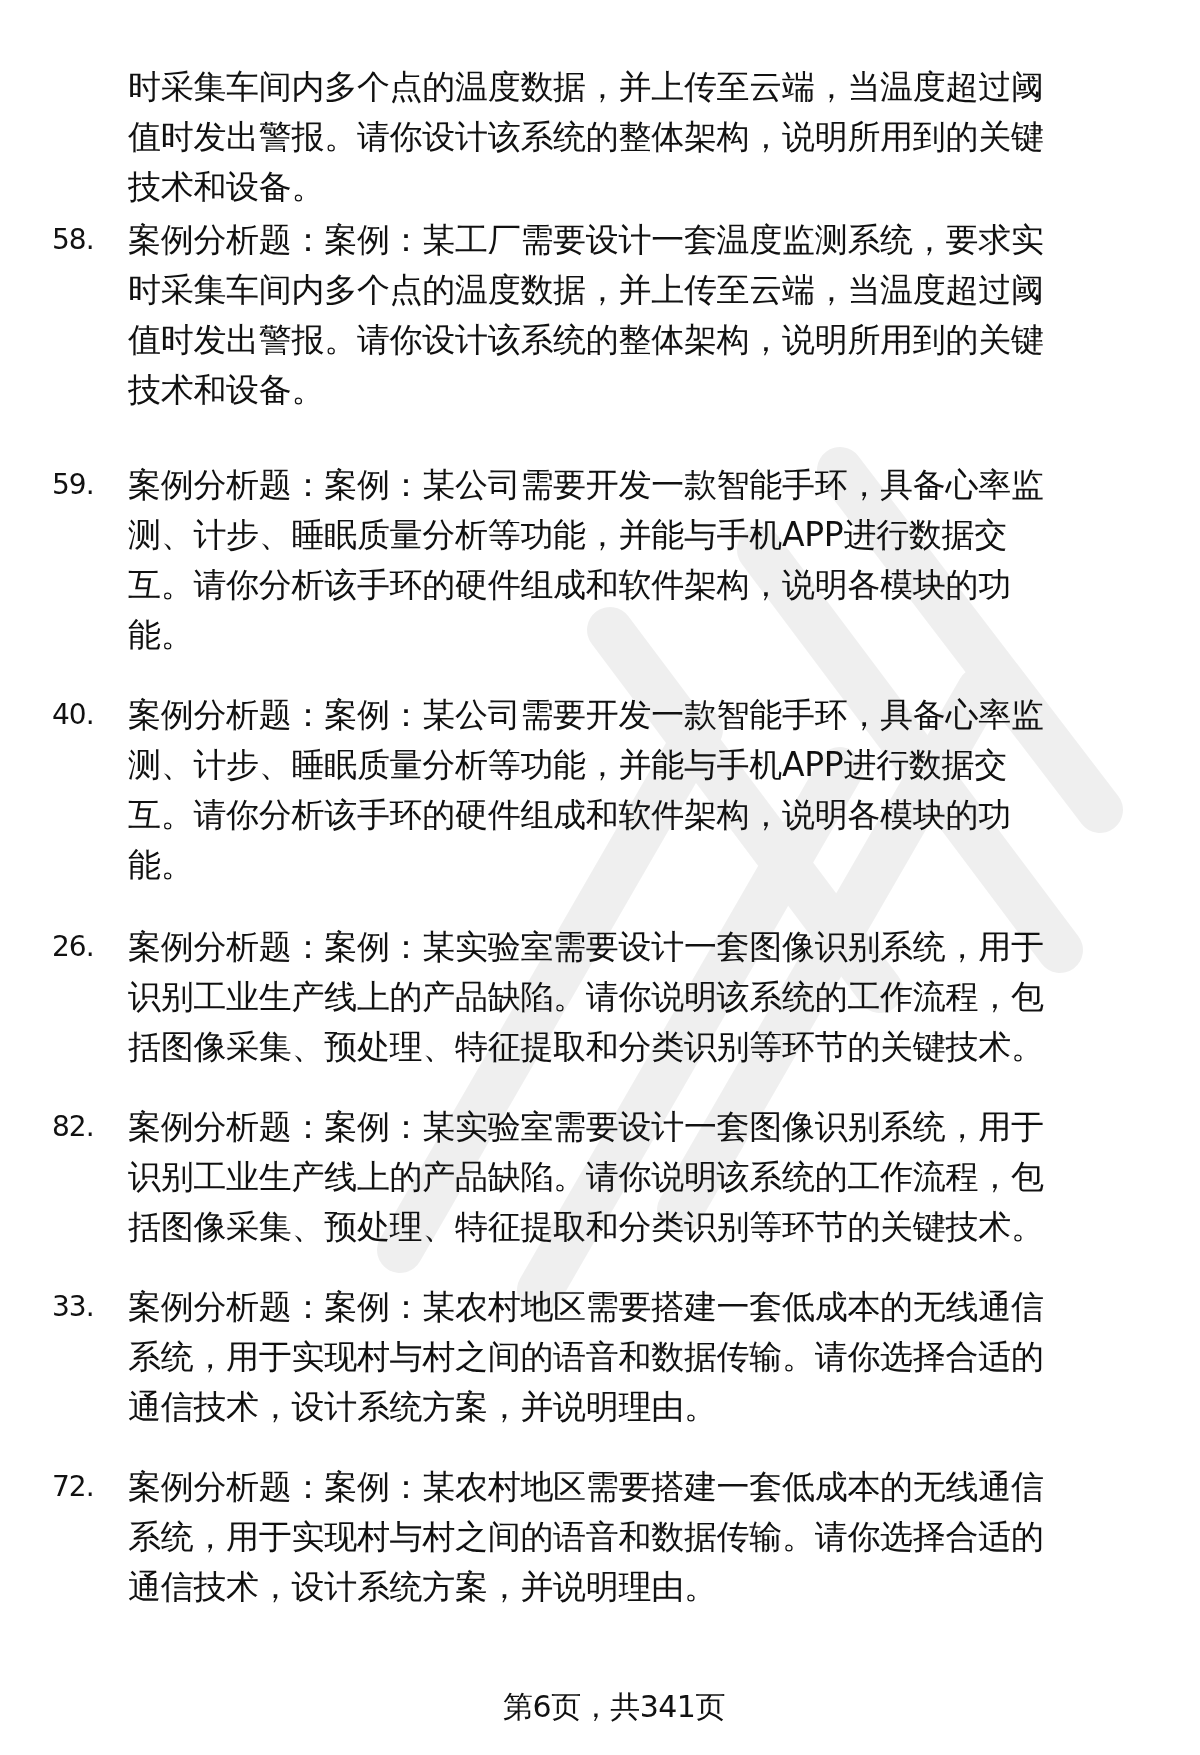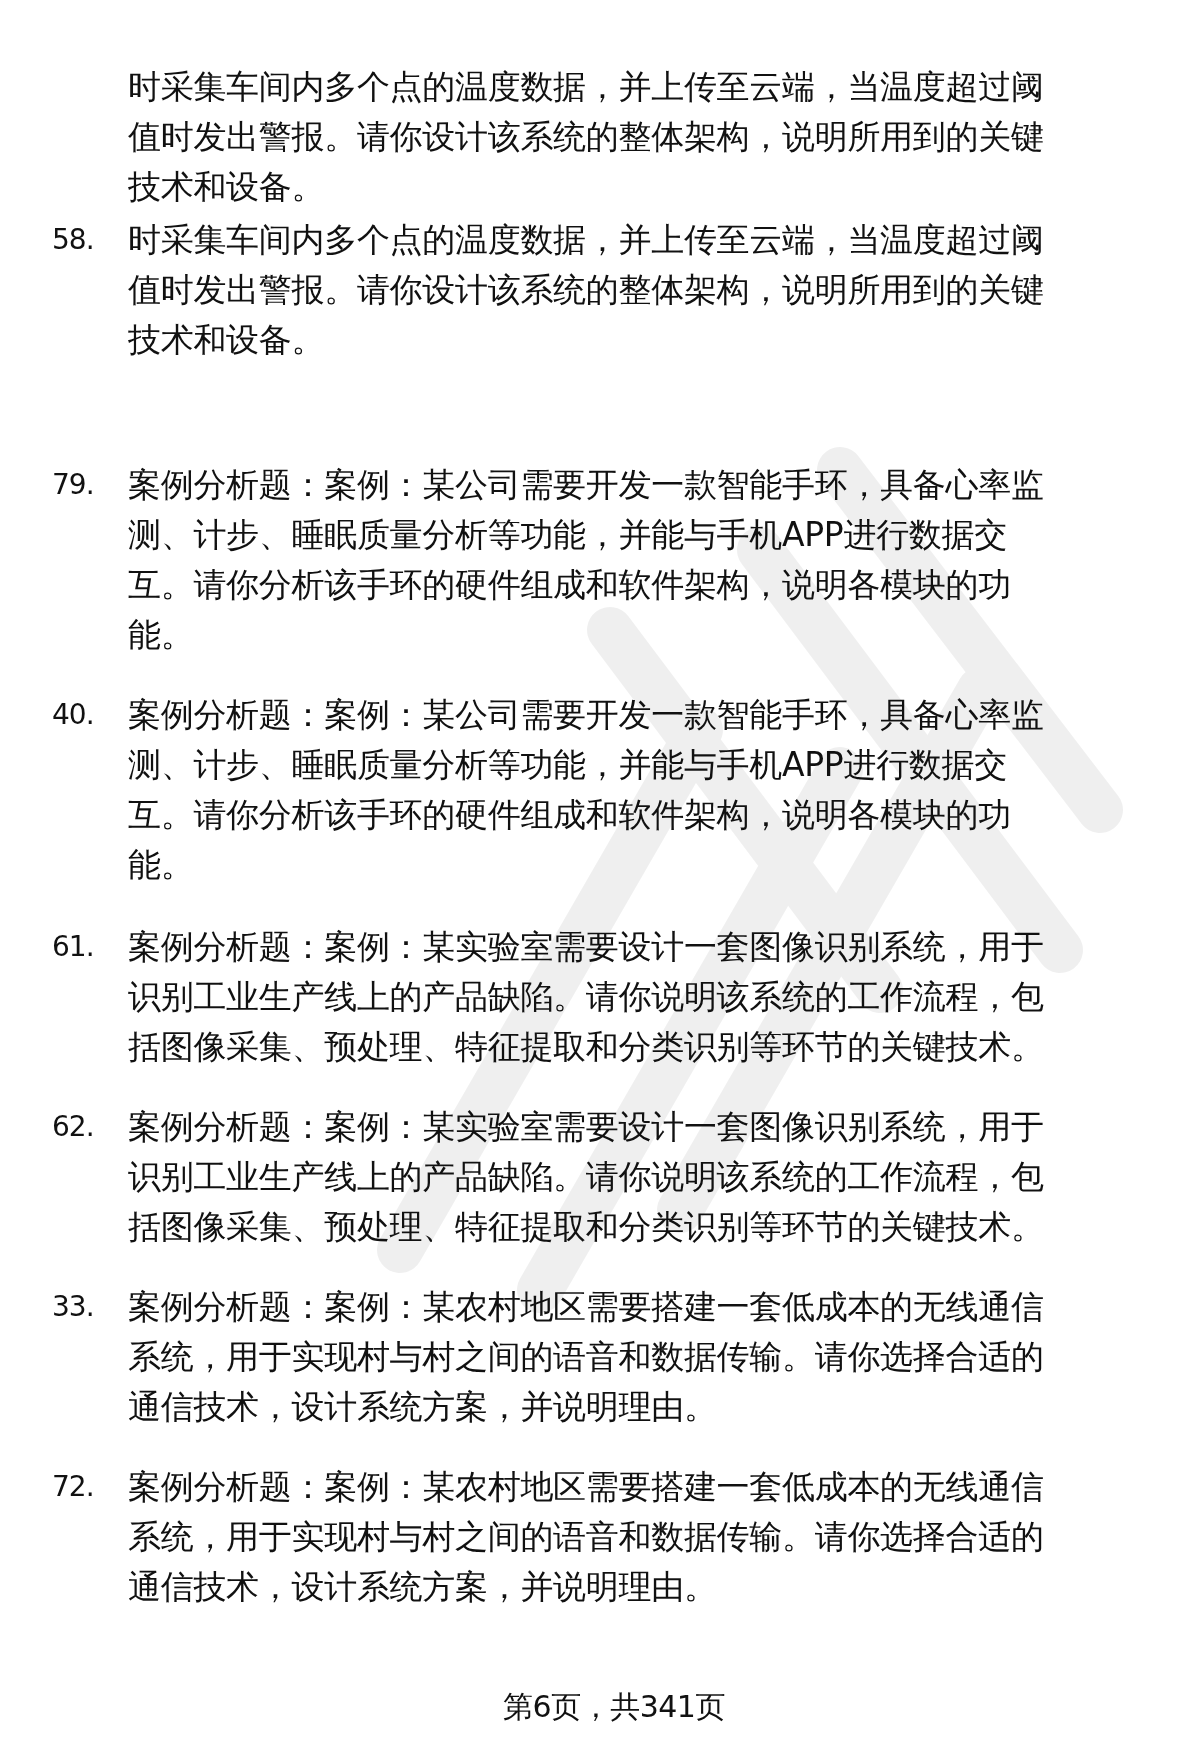--- a/index.html
+++ b/index.html
@@ -91,57 +91,58 @@
     <div class="item-text">
       <span class="line">时采集车间内多个点的温度数据，并上传至云端，当温度超过阈</span>
       <span class="line">值时发出警报。请你设计该系统的整体架构，说明所用到的关键</span>
       <span class="line">技术和设备。</span>
     </div>
   </div>
 
   <div class="item" style="top:215px;">
     <div class="item-num">58.</div>
     <div class="item-text">
+      <span class="line">案例分析题：案例：某工厂需要设计一套温度监测系统，要求实</span>
       <span class="line">时采集车间内多个点的温度数据，并上传至云端，当温度超过阈</span>
       <span class="line">值时发出警报。请你设计该系统的整体架构，说明所用到的关键</span>
       <span class="line">技术和设备。</span>
     </div>
   </div>
 
   <div class="item" style="top:460px;">
-    <div class="item-num">79.</div>
+    <div class="item-num">59.</div>
     <div class="item-text">
       <span class="line">案例分析题：案例：某公司需要开发一款智能手环，具备心率监</span>
       <span class="line">测、计步、睡眠质量分析等功能，并能与手机APP进行数据交</span>
       <span class="line">互。请你分析该手环的硬件组成和软件架构，说明各模块的功</span>
       <span class="line">能。</span>
     </div>
   </div>
 
   <div class="item" style="top:690px;">
     <div class="item-num">40.</div>
     <div class="item-text">
       <span class="line">案例分析题：案例：某公司需要开发一款智能手环，具备心率监</span>
       <span class="line">测、计步、睡眠质量分析等功能，并能与手机APP进行数据交</span>
       <span class="line">互。请你分析该手环的硬件组成和软件架构，说明各模块的功</span>
       <span class="line">能。</span>
     </div>
   </div>
 
   <div class="item" style="top:922px;">
-    <div class="item-num">61.</div>
+    <div class="item-num">26.</div>
     <div class="item-text">
       <span class="line">案例分析题：案例：某实验室需要设计一套图像识别系统，用于</span>
       <span class="line">识别工业生产线上的产品缺陷。请你说明该系统的工作流程，包</span>
       <span class="line">括图像采集、预处理、特征提取和分类识别等环节的关键技术。</span>
     </div>
   </div>
 
   <div class="item" style="top:1102px;">
-    <div class="item-num">62.</div>
+    <div class="item-num">82.</div>
     <div class="item-text">
       <span class="line">案例分析题：案例：某实验室需要设计一套图像识别系统，用于</span>
       <span class="line">识别工业生产线上的产品缺陷。请你说明该系统的工作流程，包</span>
       <span class="line">括图像采集、预处理、特征提取和分类识别等环节的关键技术。</span>
     </div>
   </div>
 
   <div class="item" style="top:1282px;">
     <div class="item-num">33.</div>
     <div class="item-text">

